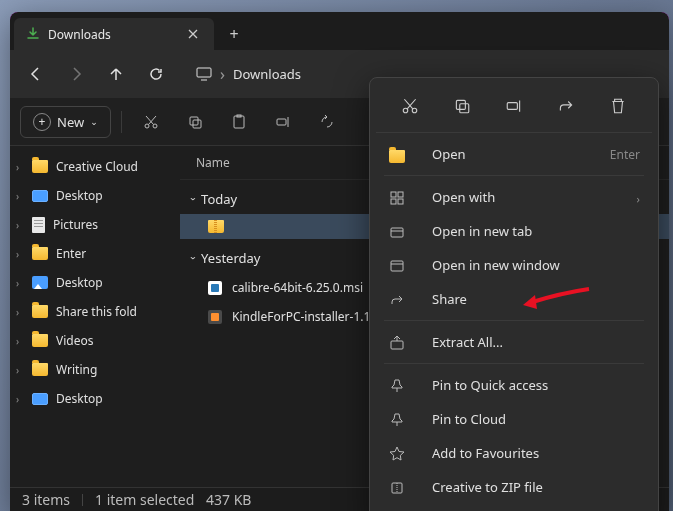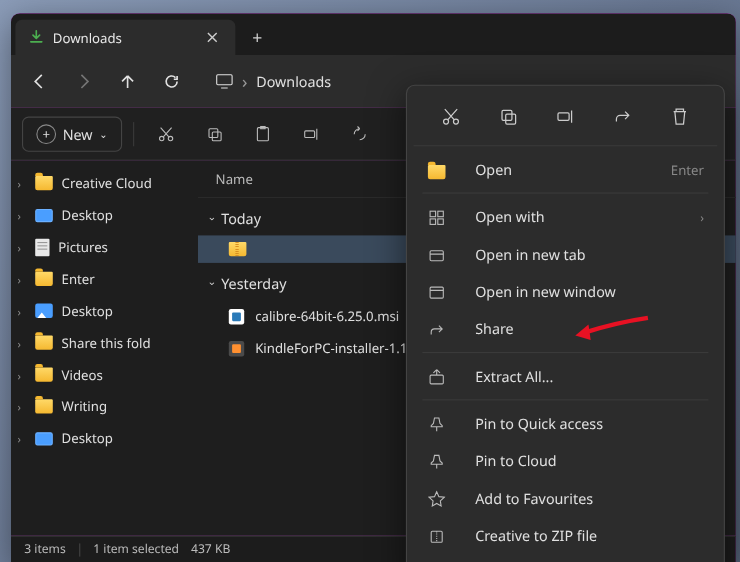--- a/index.html
+++ b/index.html
@@ -38,21 +38,21 @@
 .group-header{display:flex;align-items:center;gap:6px;padding:10px 12px 6px;color:#e0e0e0;font-size:13px;cursor:pointer}
 .group-chev{font-size:10px;transform:rotate(90deg);display:inline-block}
 .file-row{display:flex;align-items:center;gap:10px;padding:6px 12px 6px 28px;color:#e0e0e0;font-size:12px;cursor:pointer;white-space:nowrap}
 .file-row.selected{background:#3a4a5c}
 .zip-icon{width:16px;height:13px;background:linear-gradient(#ffd968,#f5b830);border-radius:1px 1px 2px 2px;position:relative}
 .zip-icon:after{content:"";position:absolute;top:0;bottom:0;left:6px;width:3px;background:repeating-linear-gradient(#d89020 0 1px,transparent 1px 2px)}
 .msi-icon{width:14px;height:14px;background:#fff;border-radius:2px;display:flex;align-items:center;justify-content:center}
 .msi-icon:after{content:"";width:8px;height:8px;background:#2a7ab8;border-radius:1px}
 .exe-icon{width:14px;height:14px;background:#4a4a4a;border-radius:2px;position:relative}
 .exe-icon:after{content:"";position:absolute;inset:3px;background:#ff9030;border-radius:1px}
-.statusbar{height:24px;background:#1c1c1c;border-top:1px solid #333;display:flex;align-items:center;padding:0 12px;color:#bbb;font-size:11px;gap:4px}
+.statusbar{height:24px;background:#1c1c1c;border-top:1px solid #333;display:flex;align-items:center;padding:0 12px;color:#bbb;font-size:14px;gap:4px}
 .status-sep{width:1px;height:12px;background:#444;margin:0 8px}
 .context-menu{position:absolute;top:77px;right:14px;width:290px;background:#2c2c2c;border:1px solid #444;border-radius:8px;padding:6px;box-shadow:0 8px 32px rgba(0,0,0,.5);z-index:10}
 .ctx-iconrow{display:flex;justify-content:space-around;padding:6px 8px 10px;border-bottom:1px solid #3a3a3a;margin-bottom:4px}
 .ctx-iconbtn{width:32px;height:32px;display:flex;align-items:center;justify-content:center;color:#ccc;cursor:pointer;border-radius:4px}
 .ctx-item{display:flex;align-items:flex-end;gap:26px;padding:8px 12px;color:#e0e0e0;font-size:13px;cursor:pointer;border-radius:4px;position:relative}
 .ctx-icon{width:18px;display:flex;justify-content:center;color:#bbb}
 .ctx-label{flex:1}
 .ctx-shortcut{color:#888;font-size:12px}
 .ctx-arrow{color:#888;font-size:11px}
 .ctx-sep{height:1px;background:#3a3a3a;margin:4px 8px}

